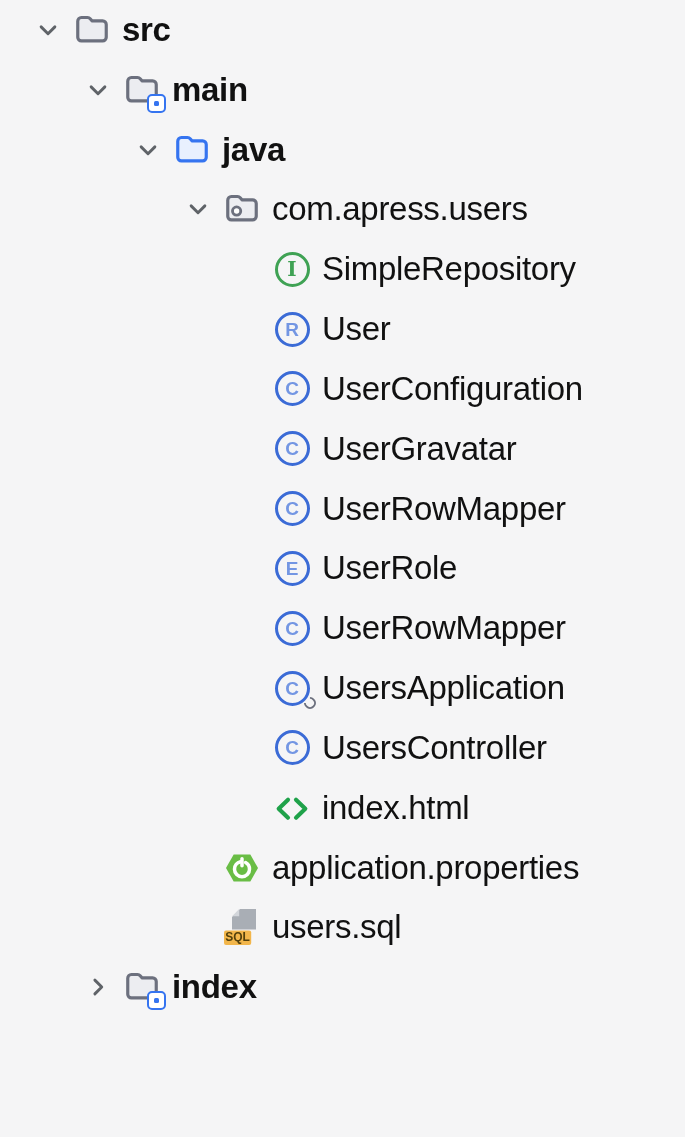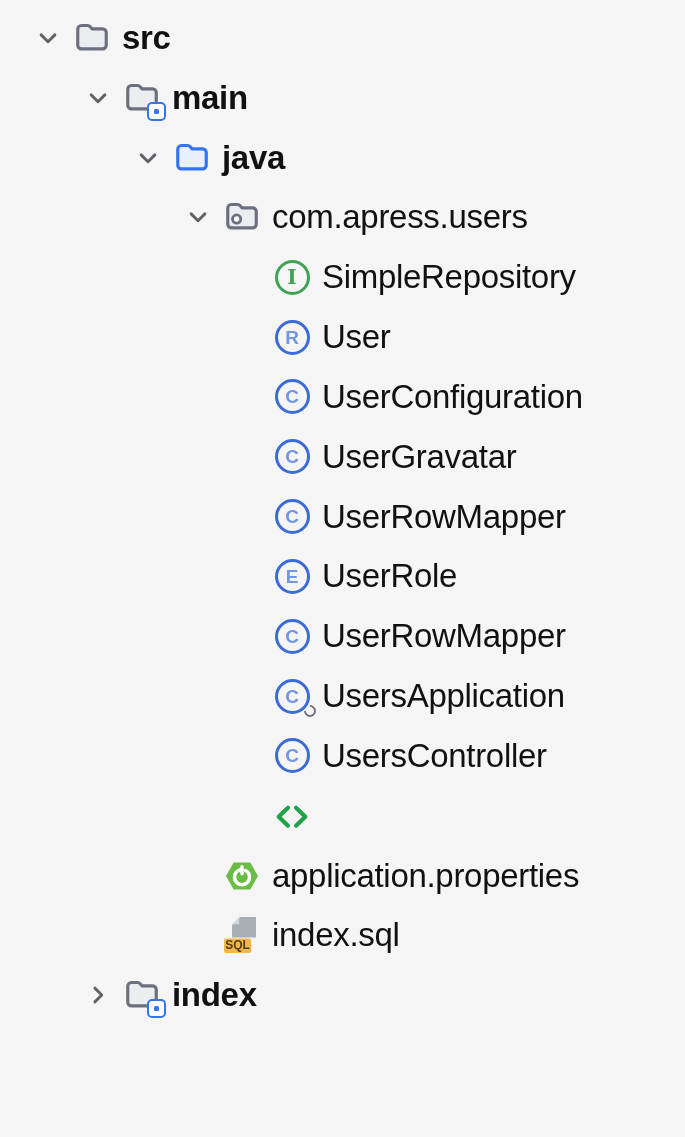--- a/index.html
+++ b/index.html
@@ -2,21 +2,21 @@
 <html style="--c-background: #F5F5F6; --c-text: #111111; --c-chevron: #5F6368; --c-accent_blue: #3574F0; --c-folder_gray: #6C707E; --c-folder_fill: #ECEDF1; --c-java_folder_fill: #E8F0FE; --c-interface_green: #3FA254; --c-html_green: #1FA24A; --c-class_blue_ring: #3B6BD6; --c-class_blue_letter: #7396E3; --c-spring_green: #69BD45; --c-resources_orange: #E87C2E; --c-page_gray: #A9AEB5; --c-fold_gray: #D3D6DB; --c-sql_amber: #F2B64B; --c-sql_text: #53400B;"><head>
 <meta charset="utf-8">
 <style>
   html,body{margin:0;padding:0;}
   body{
     width:685px;height:1137px;overflow:hidden;
     background:var(--c-background,#F5F5F6);
     font-family:"Liberation Sans","DejaVu Sans",sans-serif;
     -webkit-font-smoothing:antialiased;
   }
-  .tree{padding-top:8px;}
+  .tree{padding-top:0;}
   .row{
     display:flex;align-items:center;height:59.84px;
     padding-left:calc(24px + var(--lvl)*50px);
     box-sizing:border-box;white-space:nowrap;
   }
   .chev{width:48px;flex:0 0 48px;height:44px;display:flex;align-items:center;justify-content:center;}
   .chev svg{width:30px;height:30px;stroke:var(--c-chevron,#5F6368);stroke-width:2.3;fill:none;stroke-linecap:round;stroke-linejoin:round;}
   .chev.collapsed svg{transform:rotate(-90deg);}
   .icon{width:40px;flex:0 0 40px;height:48px;display:flex;align-items:center;justify-content:center;position:relative;margin-right:10px;}
   .label{font-size:33px;font-weight:400;color:var(--c-text,#111);letter-spacing:-0.3px;}
@@ -205,20 +205,21 @@
 
 
   <div class="row" style="--lvl:4">
     <span class="chev"></span>
     <span class="icon">
       <svg class="htmlsvg" viewBox="0 0 24 24">
           <polyline points="9.6,7 4,12.4 9.6,17.8"></polyline>
           <polyline points="14.4,7 20,12.4 14.4,17.8"></polyline>
         </svg>
       </span>
+    <span class="label">index.html</span>
   </div>
 
   <div class="row" style="--lvl:3">
     <span class="chev"></span>
     <span class="icon">
       <svg class="springsvg" viewBox="0 0 24 24">
         <polygon class="spring-hex" points="2.4,12 7,3.9 17,3.9 21.6,12 17,20.1 7,20.1"></polygon>
         <circle class="spring-pwr" cx="12" cy="12.7" r="4.5" stroke-dasharray="20.1 3.2 28"></circle>
         <line class="spring-pwr" x1="12" y1="6.4" x2="12" y2="10.7"></line>
       </svg>
@@ -229,21 +230,21 @@
   <div class="row" style="--lvl:3">
     <span class="chev"></span>
     <span class="icon">
       <svg class="sqlsvg" viewBox="0 0 20 21">
         <path class="sql-page" d="M9 1.5 h8 v10.2 h-12 v-6.2 z"></path>
         <path class="sql-fold" d="M8.6 1.5 v3.6 h-3.6 z"></path>
         <rect class="sql-badge" x="1" y="12.2" width="13.6" height="7.3" rx="1"></rect>
         <text class="sql-text" x="7.8" y="17.7" text-anchor="middle">SQL</text>
       </svg>
       </span>
-    <span class="label">index.sql</span>
+    <span class="label">users.sql</span>
   </div>
 
   <div class="row dir" style="--lvl:1">
     <span class="chev collapsed">
       <svg viewBox="0 0 24 24">
           <polyline points="6.5,9.5 12,15 17.5,9.5"></polyline>
         </svg>
       </span>
     <span class="icon">
       <svg class="fsvg" viewBox="0 0 24 24">

